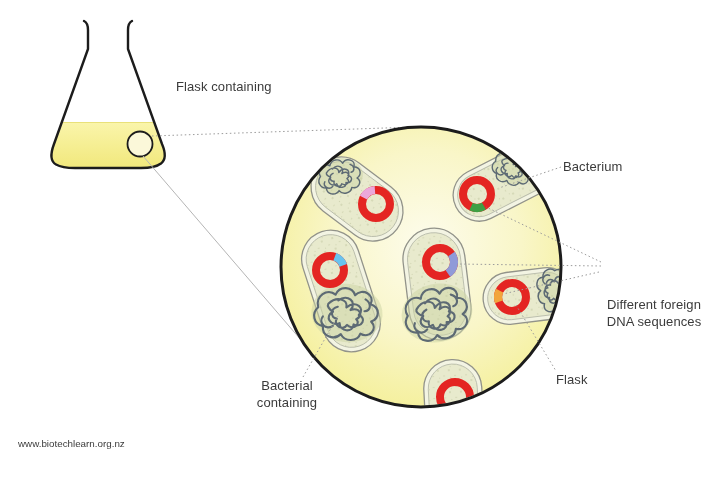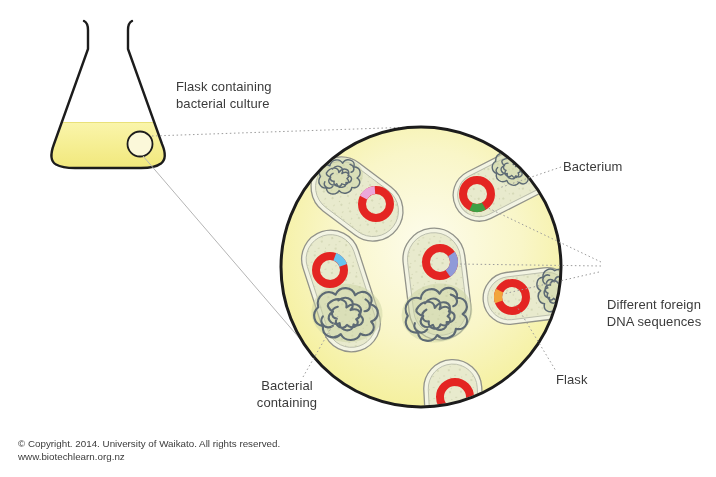--- a/index.html
+++ b/index.html
@@ -168,35 +168,33 @@
     <line class="ptr" x1="601" y1="262" x2="486" y2="207"></line>
     <line class="ptr" x1="601" y1="266" x2="457" y2="264"></line>
     <line class="ptr" x1="599" y1="272" x2="503" y2="294"></line>
     <line class="ptr" x1="516" y1="305" x2="556" y2="371"></line>
     <line class="ptr" x1="303" y1="377" x2="338" y2="316"></line>
   </g>
 </svg>
 
   <div class="lbl" style="left:176px;top:79px;">
     <div>Flask containing</div>
-    <div>bacterial culture</div>
   </div>
 
   <div class="lbl" style="left:563px;top:159px;">Bacterium</div>
 
   <div class="lbl center" style="left:596px;top:253px;width:116px;margin-top:44px;">
     <div>Different foreign</div>
     <div>DNA sequences</div>
   </div>
 
   <div class="lbl" style="left:556px;top:372px;">Flask</div>
 
   <div class="lbl center" style="left:236px;top:378px;width:102px;">
     <div>Bacterial</div>
     <div>containing</div>
   </div>
 
   <div class="footer">
-    <div>© Copyright. 2014. University of Waikato. All rights reserved.</div>
     <div>www.biotechlearn.org.nz</div>
   </div>
 
 </div>
 
 </body></html>

